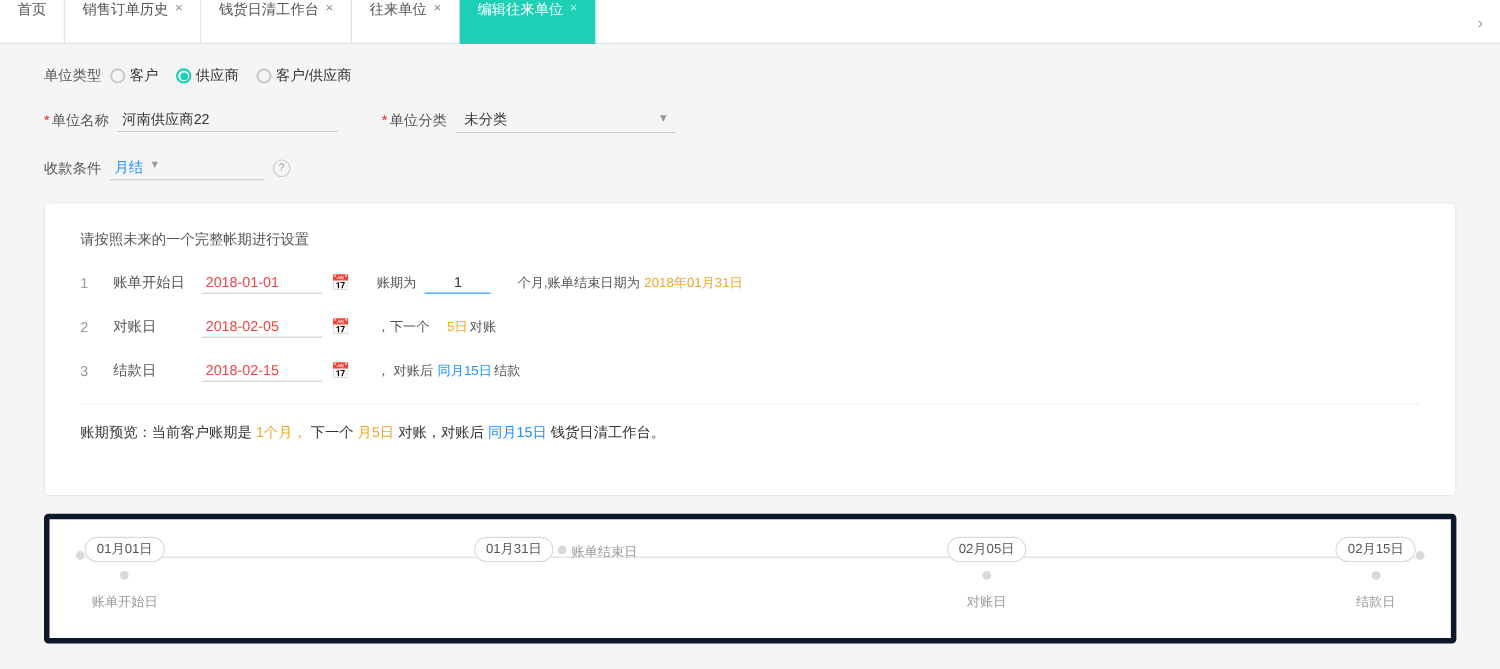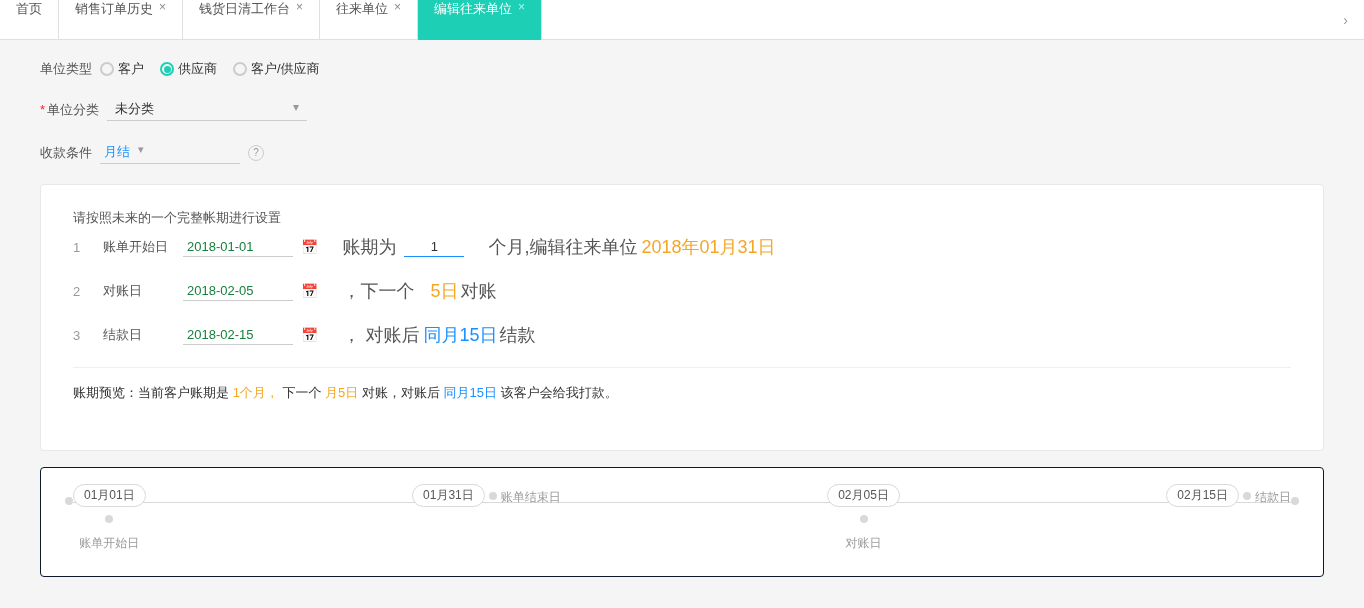--- a/index.html
+++ b/index.html
@@ -167,21 +167,21 @@
     .panel {
       background: #fff;
       border: 1px solid #e8e8e8;
       border-radius: 4px;
       padding: 24px 32px;
       margin-bottom: 16px;
     }
     .panel-title {
       font-size: 13px;
       color: #555;
-      margin-bottom: 8px;
+      margin-bottom: 20px;
     }
 
     
     .setting-row {
       display: flex;
       align-items: center;
       margin-bottom: 20px;
       gap: 0;
     }
     .row-num {
@@ -193,27 +193,27 @@
       width: 80px;
       color: #555;
       font-size: 13px;
     }
     .row-date-input {
       border: none;
       border-bottom: 1px solid #ccc;
       outline: none;
       padding: 2px 4px;
       font-size: 13px;
-      color: #15803d;
+      color: #ef4444;
       background: transparent;
       width: 120px;
     }
     .row-description {
       margin-left: 16px;
-      font-size: 18px;
+      font-size: 12px;
       color: #555;
     }
     .highlight-orange { color: #f5a623; font-weight: 500; }
     .highlight-blue { color: #1890ff; font-weight: 500; }
     .period-input {
       border: none;
       border-bottom: 1px solid #1890ff;
       outline: none;
       padding: 2px 4px;
       font-size: 13px;
@@ -296,20 +296,26 @@
           <div class="radio-circle"></div>
           <span>客户/供应商</span>
         </label>
       </div>
     </div>
   </div>
 
   <div class="form-row">
     <div class="form-field">
       <span class="field-label">
+        <span class="required-star">*</span><span>单位名称</span>
+      </span>
+      <input class="field-input" type="text" style="width: 200px;" value="河南供应商22">
+    </div>
+    <div class="form-field">
+      <span class="field-label">
         <span class="required-star">*</span><span>单位分类</span>
       </span>
       <div class="select-field-gray" style="min-width:200px;">
         <span class="select-value-gray">未分类</span>
         <span class="select-arrow-gray">▾</span>
       </div>
     </div>
   </div>
 
   <div class="form-row">
@@ -326,21 +332,21 @@
   <div class="panel">
     <div class="panel-title">请按照未来的一个完整帐期进行设置</div>
 
     <div class="setting-row">
       <span class="row-num">1</span>
       <span class="row-label">账单开始日</span>
       <input class="row-date-input" type="text" value="2018-01-01" style="width: 110px;">
       <span class="icon-calendar" style="margin: 0 8px;">📅</span>
       <span class="row-description">账期为</span>
       <input class="period-input" type="text" value="1" style="margin: 0px 8px; width: 60px;">
-      <span class="row-description">个月,编辑往来单位</span>
+      <span class="row-description">个月,账单结束日期为</span>
       <span class="row-description highlight-orange" style="margin-left:4px;">2018年01月31日</span>
     </div>
 
     <div class="setting-row">
       <span class="row-num">2</span>
       <span class="row-label">对账日</span>
       <input class="row-date-input" type="text" value="2018-02-05" style="width: 110px;">
       <span class="icon-calendar" style="margin: 0 8px;">📅</span>
       <span class="row-description">，下一个</span>
       <span class="row-description highlight-orange">5日</span>
@@ -357,25 +363,25 @@
       <span class="row-description" style="margin-left:2px;">结款</span>
     </div>
 
     <div class="preview-text" style="margin-top:16px; padding-top:16px; border-top:1px solid #f0f0f0;">
       <span>账期预览：当前客户账期是 </span>
       <span class="highlight-orange">1个月，</span>
       <span>下一个</span>
       <span class="highlight-orange">月5日</span>
       <span> 对账，对账后 </span>
       <span class="highlight-blue">同月15日</span>
-      <span> 该客户会给我打款。</span>
-    </div>
-  </div>
-
-  <div style="padding: 0 32px; background: #fff; border: 1px solid #0f172a; border-radius: 4px; padding: 16px 24px 24px 24px;">
+      <span> 钱货日清工作台。</span>
+    </div>
+  </div>
+
+  <div style="padding: 0 32px; background: #fff; border: 5px solid #0f172a; border-radius: 4px; padding: 16px 24px 24px 24px;">
     <div class="timeline-wrapper">
       <div class="timeline-left-dot"></div>
       <div style="flex:1; position:relative;">
 
         <div style="position:absolute; top:18px; left:0; right:0; height:1px; background:#d9d9d9;"></div>
 
         <div style="display:flex; justify-content:space-between; align-items:flex-start; position:relative; z-index:1;">
 
           <div style="display:flex;flex-direction:column;align-items:center;gap:4px;">
             <div class="node-badge">01月01日</div>
@@ -388,21 +394,21 @@
             <div style="width:8px;height:8px;border-radius:50%;background:#d9d9d9;margin:4px 0;"></div>
             <div class="node-label">账单结束日</div>
           </div>
 
           <div style="display:flex;flex-direction:column;align-items:center;gap:4px;">
             <div class="node-badge">02月05日</div>
             <div style="width:8px;height:8px;border-radius:50%;background:#d9d9d9;margin:4px 0;"></div>
             <div class="node-label">对账日</div>
           </div>
 
-          <div style="display:flex;flex-direction:row;align-items:center;gap:4px;">
+          <div style="display:flex;flex-direction:column;align-items:center;gap:4px;">
             <div class="node-badge">02月15日</div>
             <div style="width:8px;height:8px;border-radius:50%;background:#d9d9d9;margin:4px 0;"></div>
             <div class="node-label">结款日</div>
           </div>
 
         </div>
       </div>
       <div class="timeline-right-dot"></div>
     </div>
   </div>

